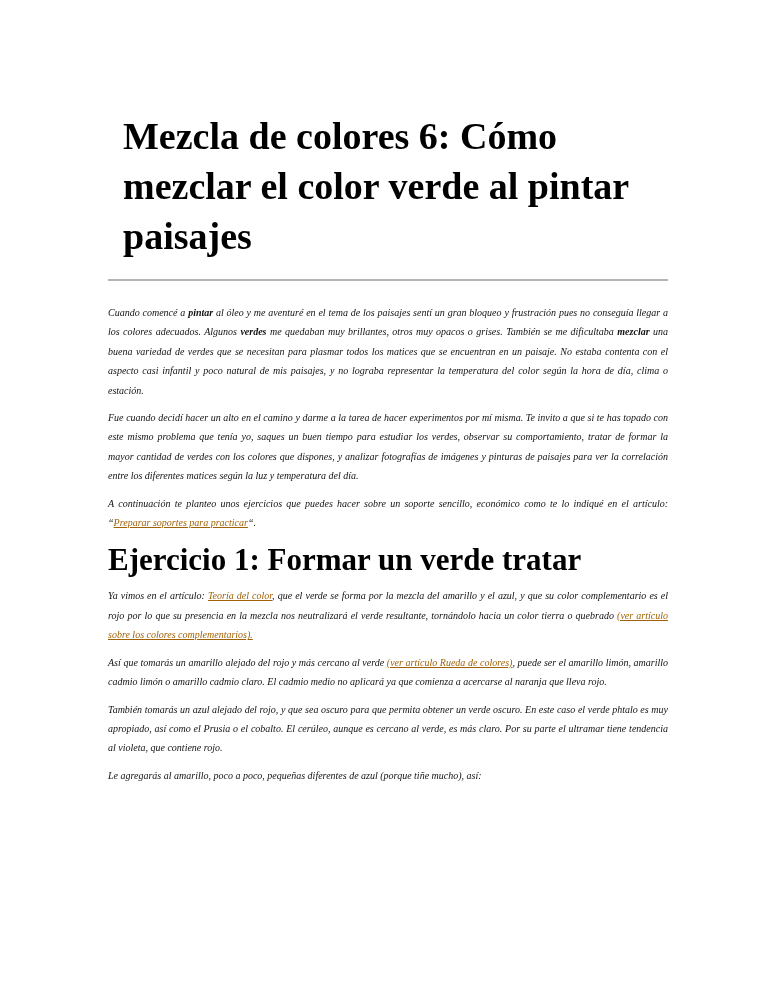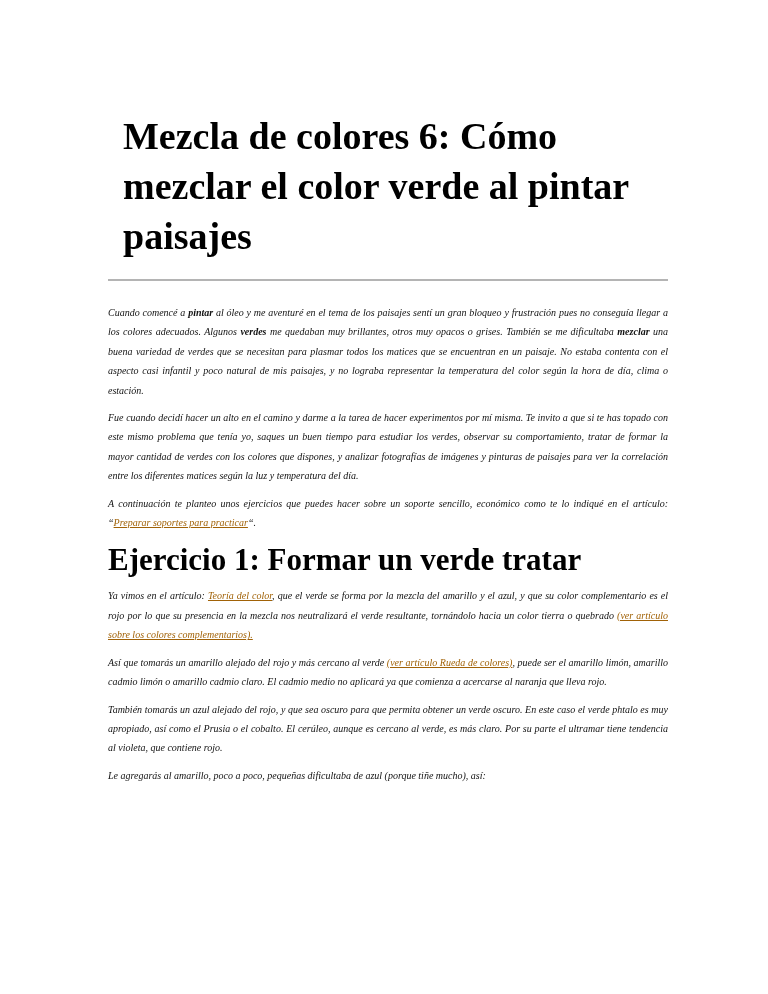--- a/index.html
+++ b/index.html
@@ -76,15 +76,15 @@
 
   <h2 class="section-title">Ejercicio 1: Formar un verde tratar</h2>
 
 
   <p class="para"><span>Ya vimos en el artículo: </span><a class="link" href="#">Teoría del color</a><span>, que el verde se forma por la mezcla del amarillo y el azul, y que su color complementario es el rojo por lo que su presencia en la mezcla nos neutralizará el verde resultante, tornándolo hacia un color tierra o quebrado </span><a class="link" href="#">(ver artículo sobre los colores complementarios).</a></p>
 
   <p class="para"><span>Así que tomarás un amarillo alejado del rojo y más cercano al verde </span><a class="link" href="#">(ver artículo Rueda de colores)</a><span>, puede ser el amarillo limón, amarillo cadmio limón o amarillo cadmio claro. El cadmio medio no aplicará ya que comienza a acercarse al naranja que lleva rojo.</span></p>
 
   <p class="para">También tomarás un azul alejado del rojo, y que sea oscuro para que permita obtener un verde oscuro. En este caso el verde phtalo es muy apropiado, así como el Prusia o el cobalto.  El cerúleo, aunque es cercano al verde, es más claro.  Por su parte el ultramar tiene tendencia al violeta, que contiene rojo.</p>
 
-  <p class="para">Le agregarás al amarillo, poco a poco, pequeñas dificultaba de azul (porque tiñe mucho), así:</p>
+  <p class="para">Le agregarás al amarillo, poco a poco, pequeñas diferentes de azul (porque tiñe mucho), así:</p>
 
 </div>
 
 </body></html>

